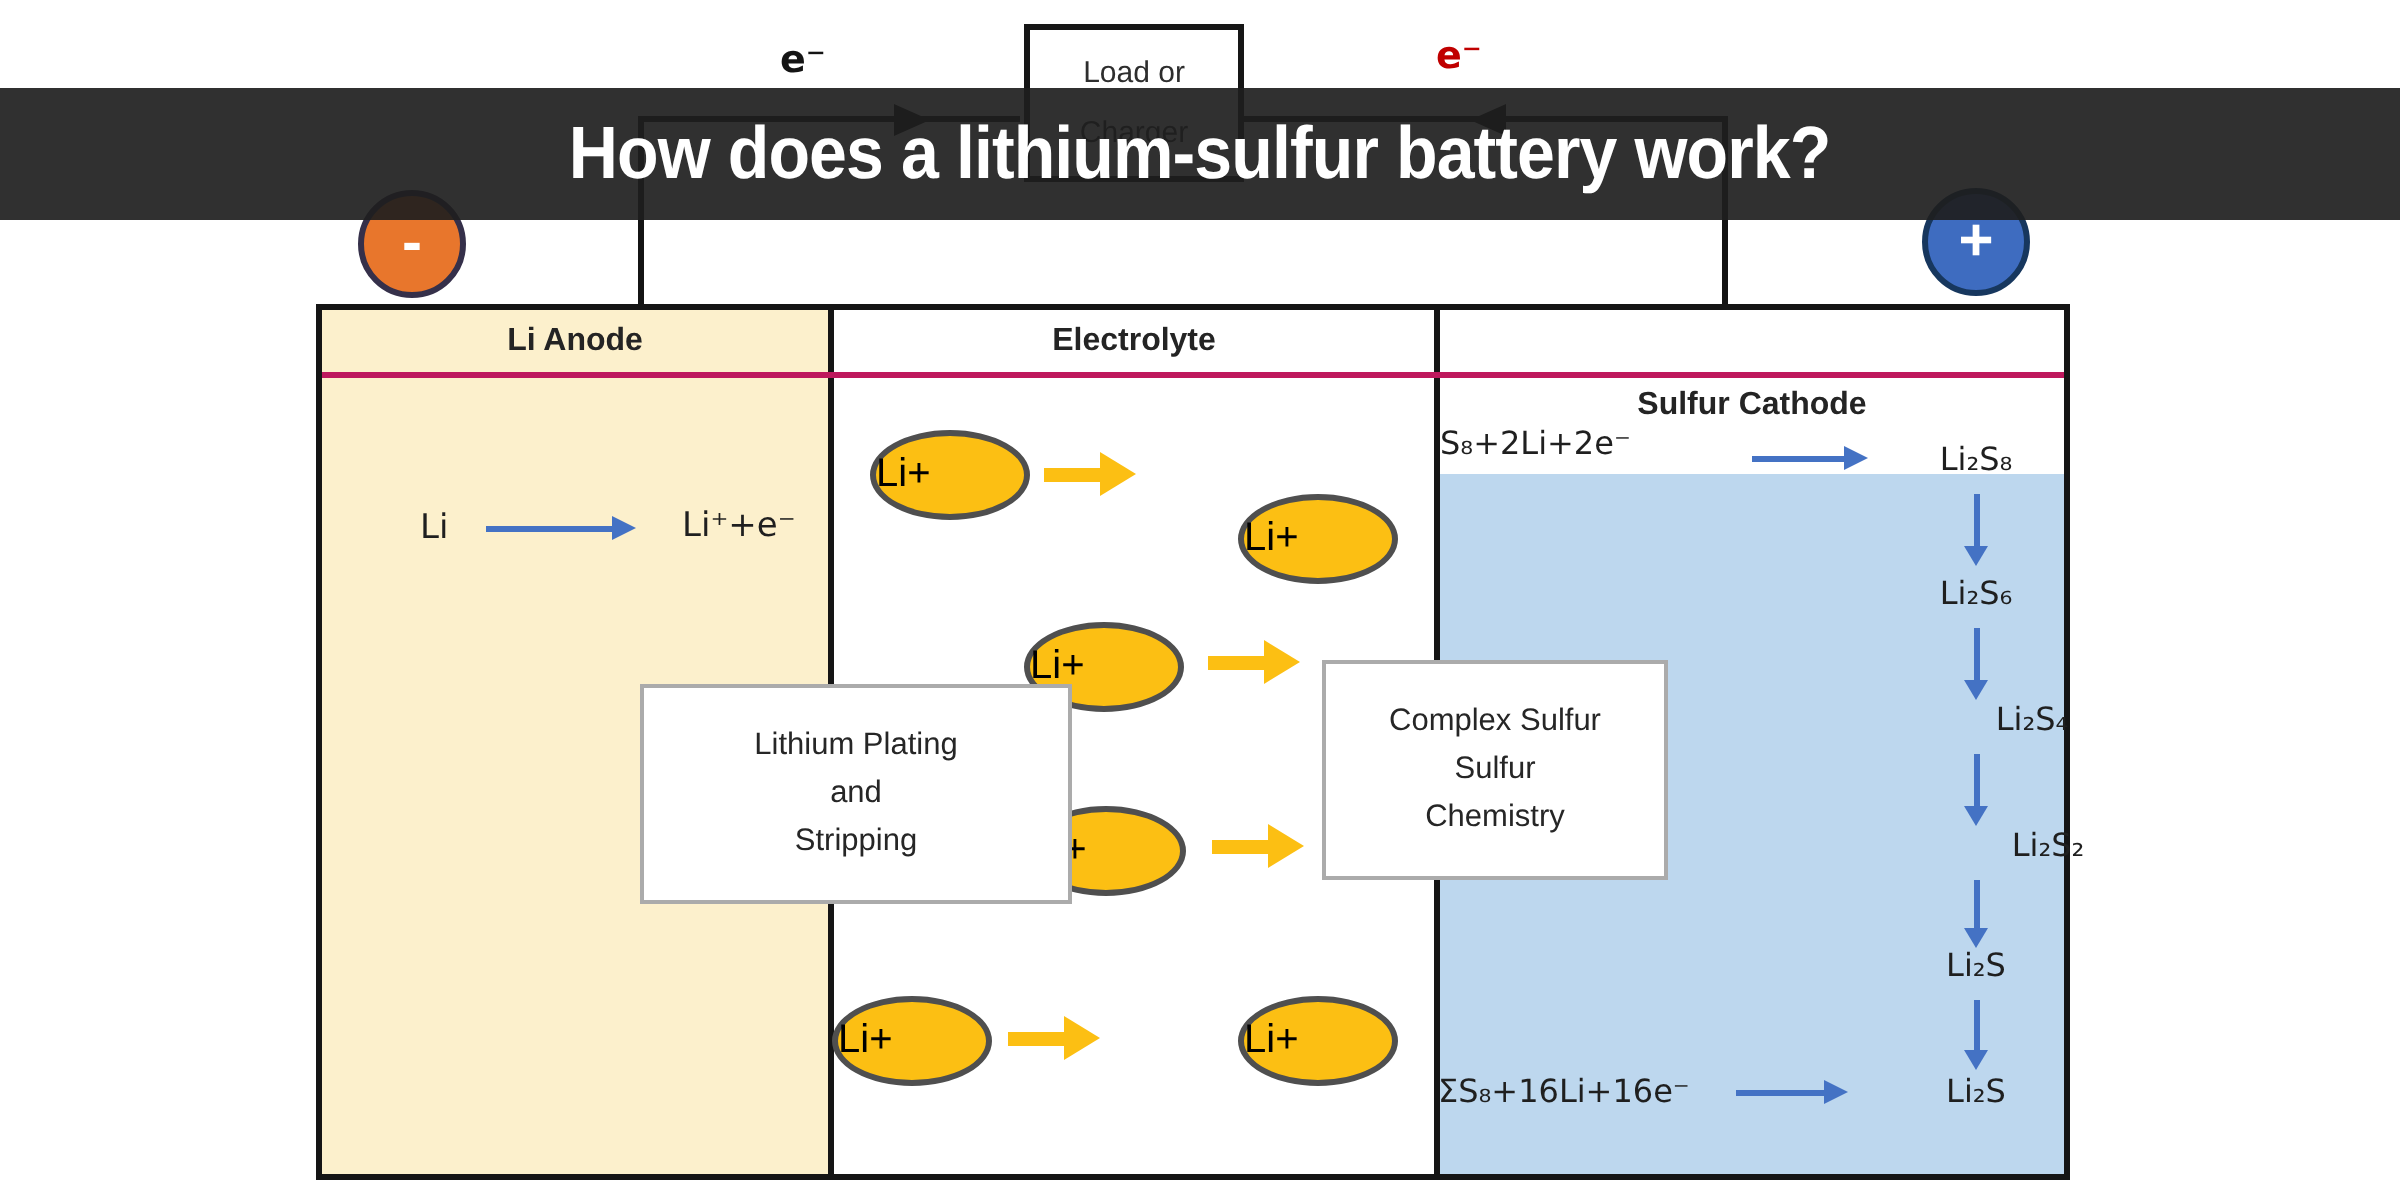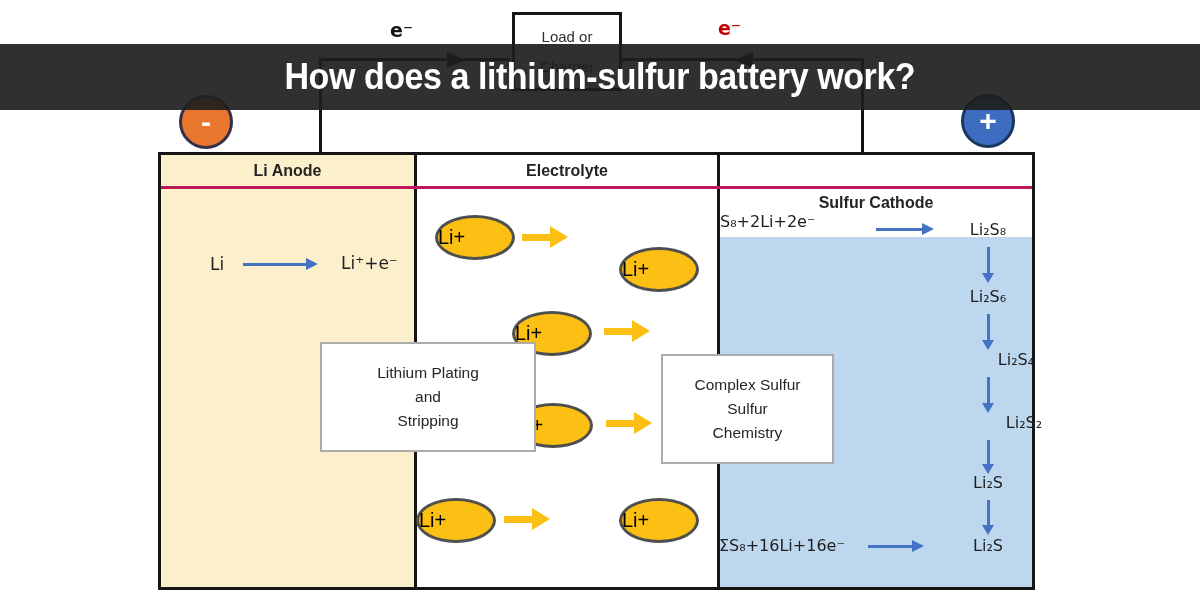--- a/index.html
+++ b/index.html
@@ -147,21 +147,21 @@
   </div>
   <div class="yarrow" style="left:504px;top:508px;">
     <div class="shaft"></div>
     <div class="tip"></div>
   </div>
 
   <div class="ion" style="left:619px;top:498px;">
     <span>Li+</span>
   </div>
 
-  <div class="note-box" style="left:661px;top:354px;width:173px;height:110px;">
+  <div class="note-box" style="left:661px;top:330px;width:173px;height:110px;">
     <div>Complex Sulfur</div>
     <div>Sulfur</div>
     <div>Chemistry</div>
   </div>
 
   <span class="txt" style="left:720px;top:212px;">S₈+2Li+2e⁻</span>
   <div class="bline" style="left:876px;top:228px;width:47px;"></div>
   <div class="bhead-r" style="left:922px;top:223px;"></div>
   <span class="txt center-x" style="left:988px;top:220px;">Li₂S₈</span>
 

